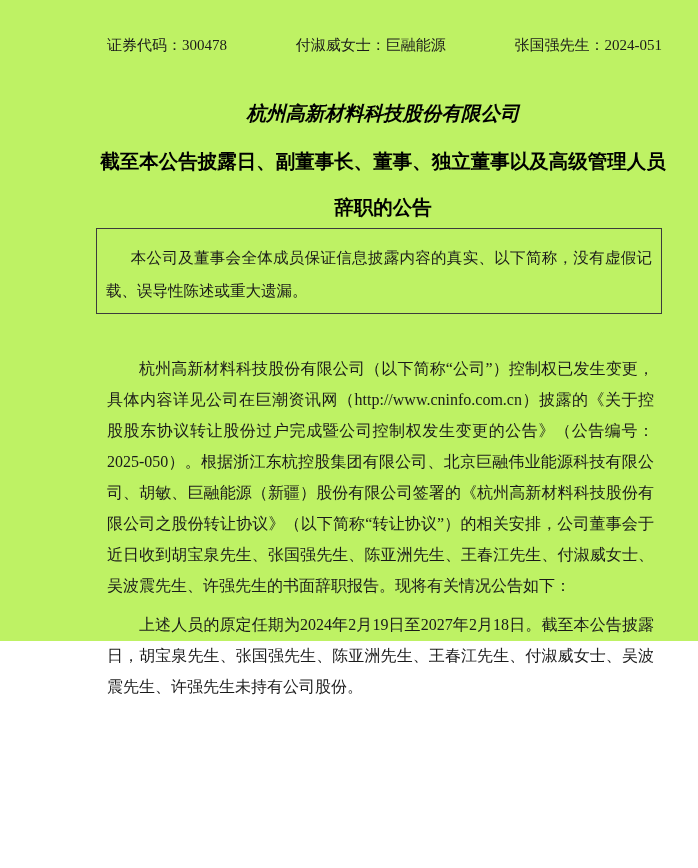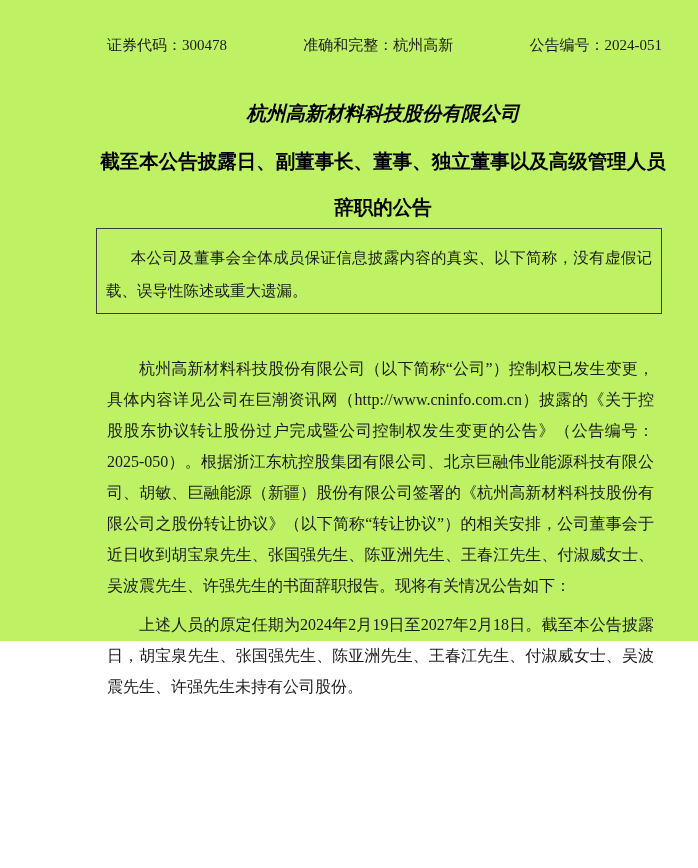--- a/index.html
+++ b/index.html
@@ -83,24 +83,24 @@
 </head>
 <body>
 
 <div class="page">
 
   <div class="doc-header">
     <div>
       <span>证券代码：</span><span>300478</span>
     </div>
     <div>
-      <span>准确和完整：</span><span>杭州高新</span>
+      <span>付淑威女士：</span><span>巨融能源</span>
     </div>
     <div>
-      <span>公告编号：</span><span>2024-051</span>
+      <span>张国强先生：</span><span>2024-051</span>
     </div>
   </div>
 
   <div class="doc-title title-company">杭州高新材料科技股份有限公司</div>
   <div class="doc-title title-subject1">截至本公告披露日、副董事长、董事、独立董事以及高级管理人员</div>
   <div class="doc-title title-subject2">辞职的公告</div>
 
   <div class="notice-box">
     <span>本公司及董事会全体成员保证信息披露内容的真实、以下简称，没有虚假记载、误导性陈述或重大遗漏。</span>
   </div>

